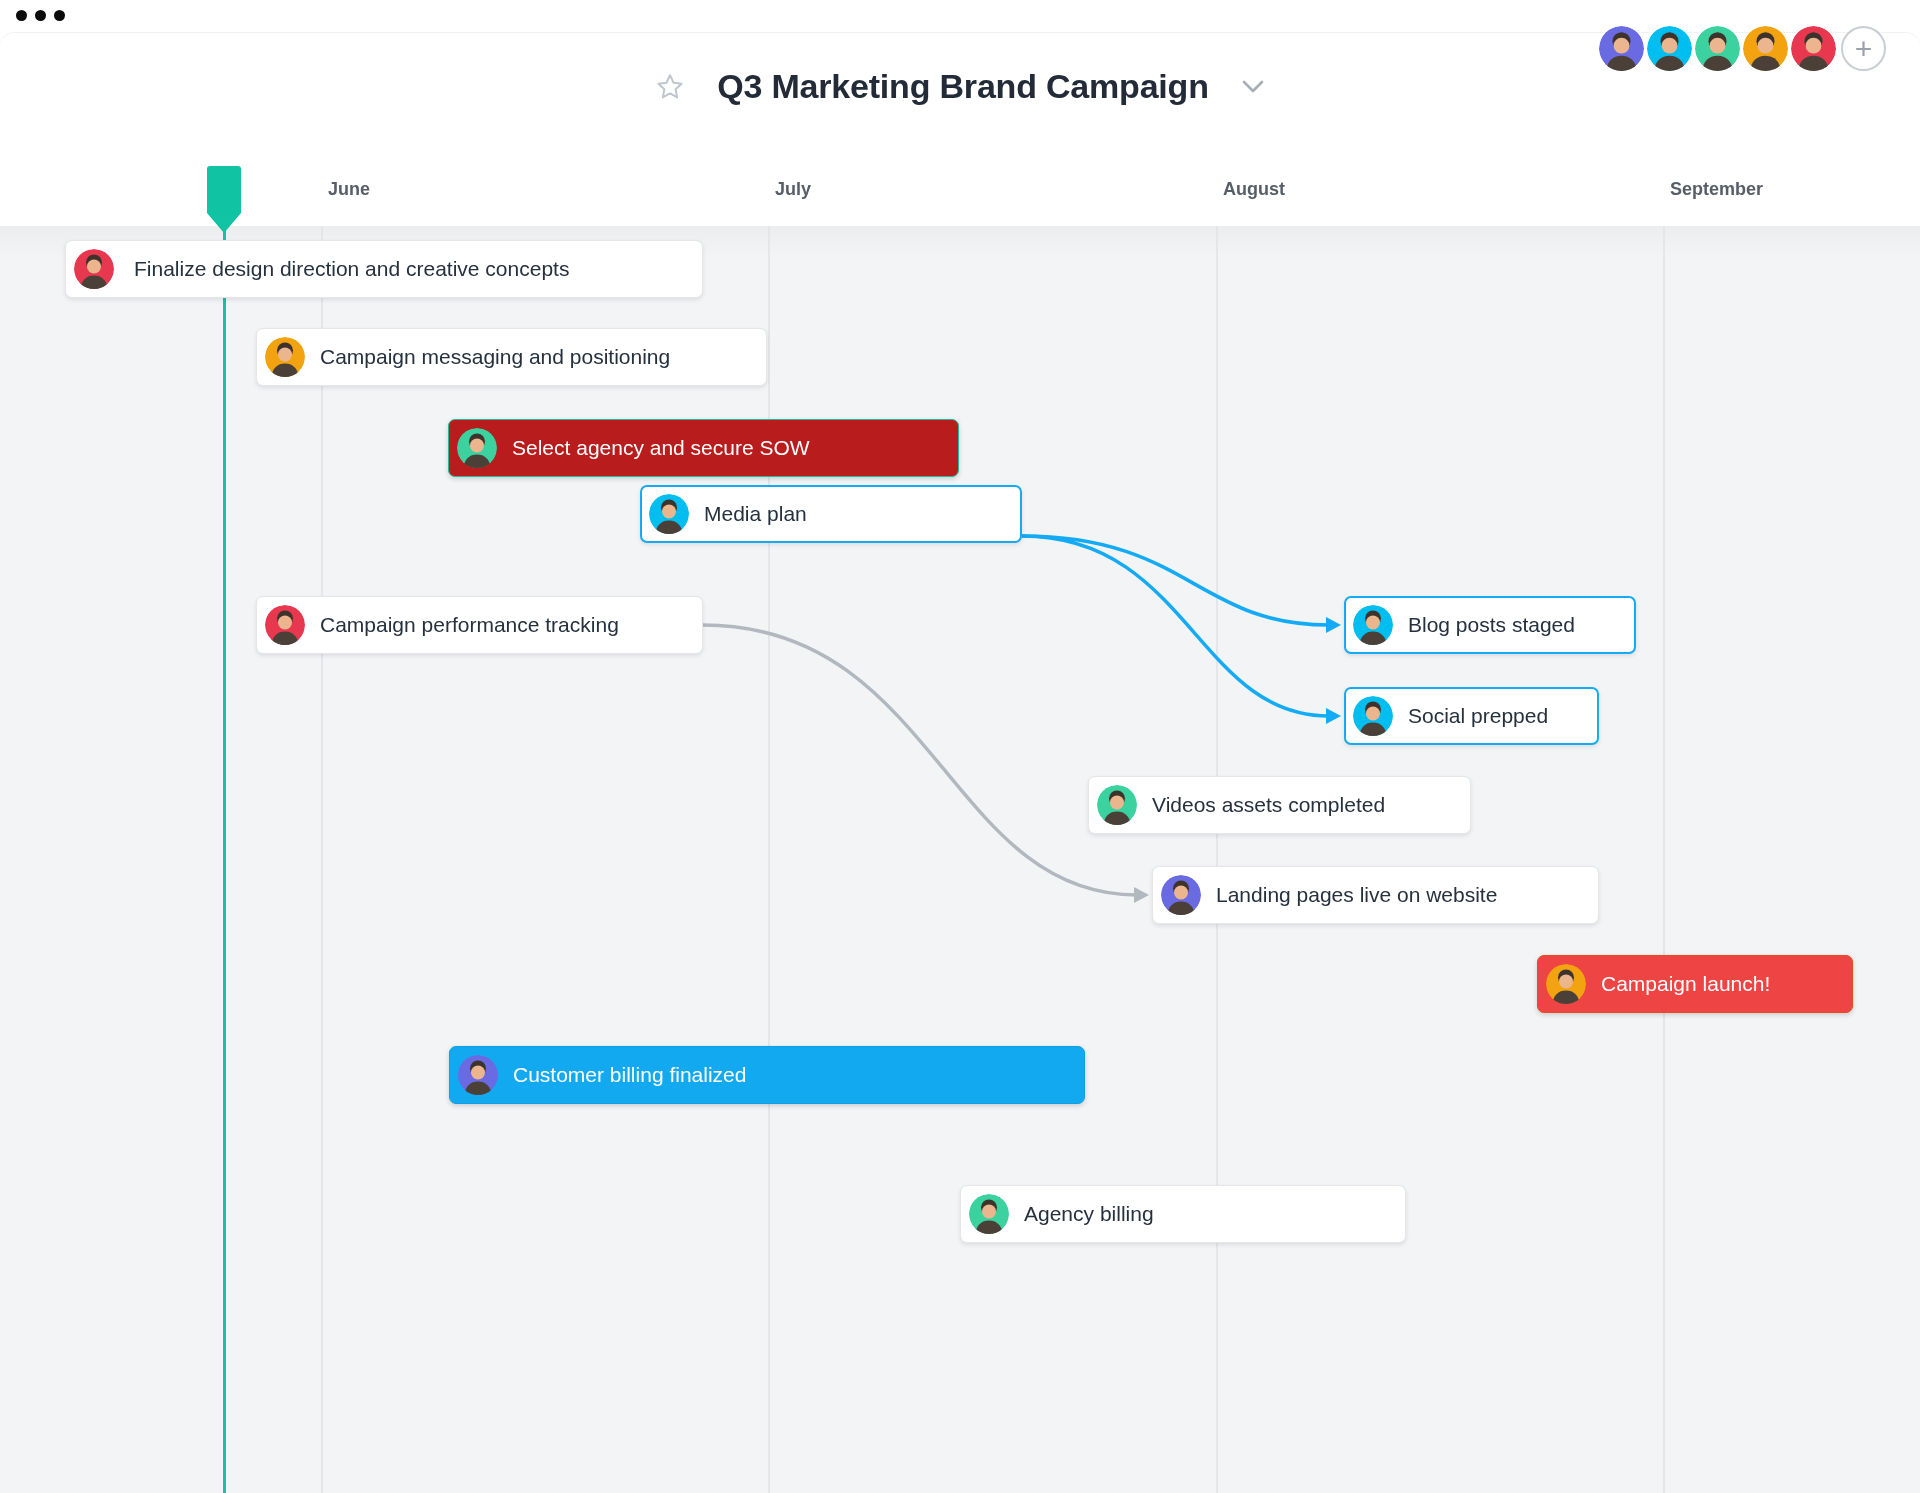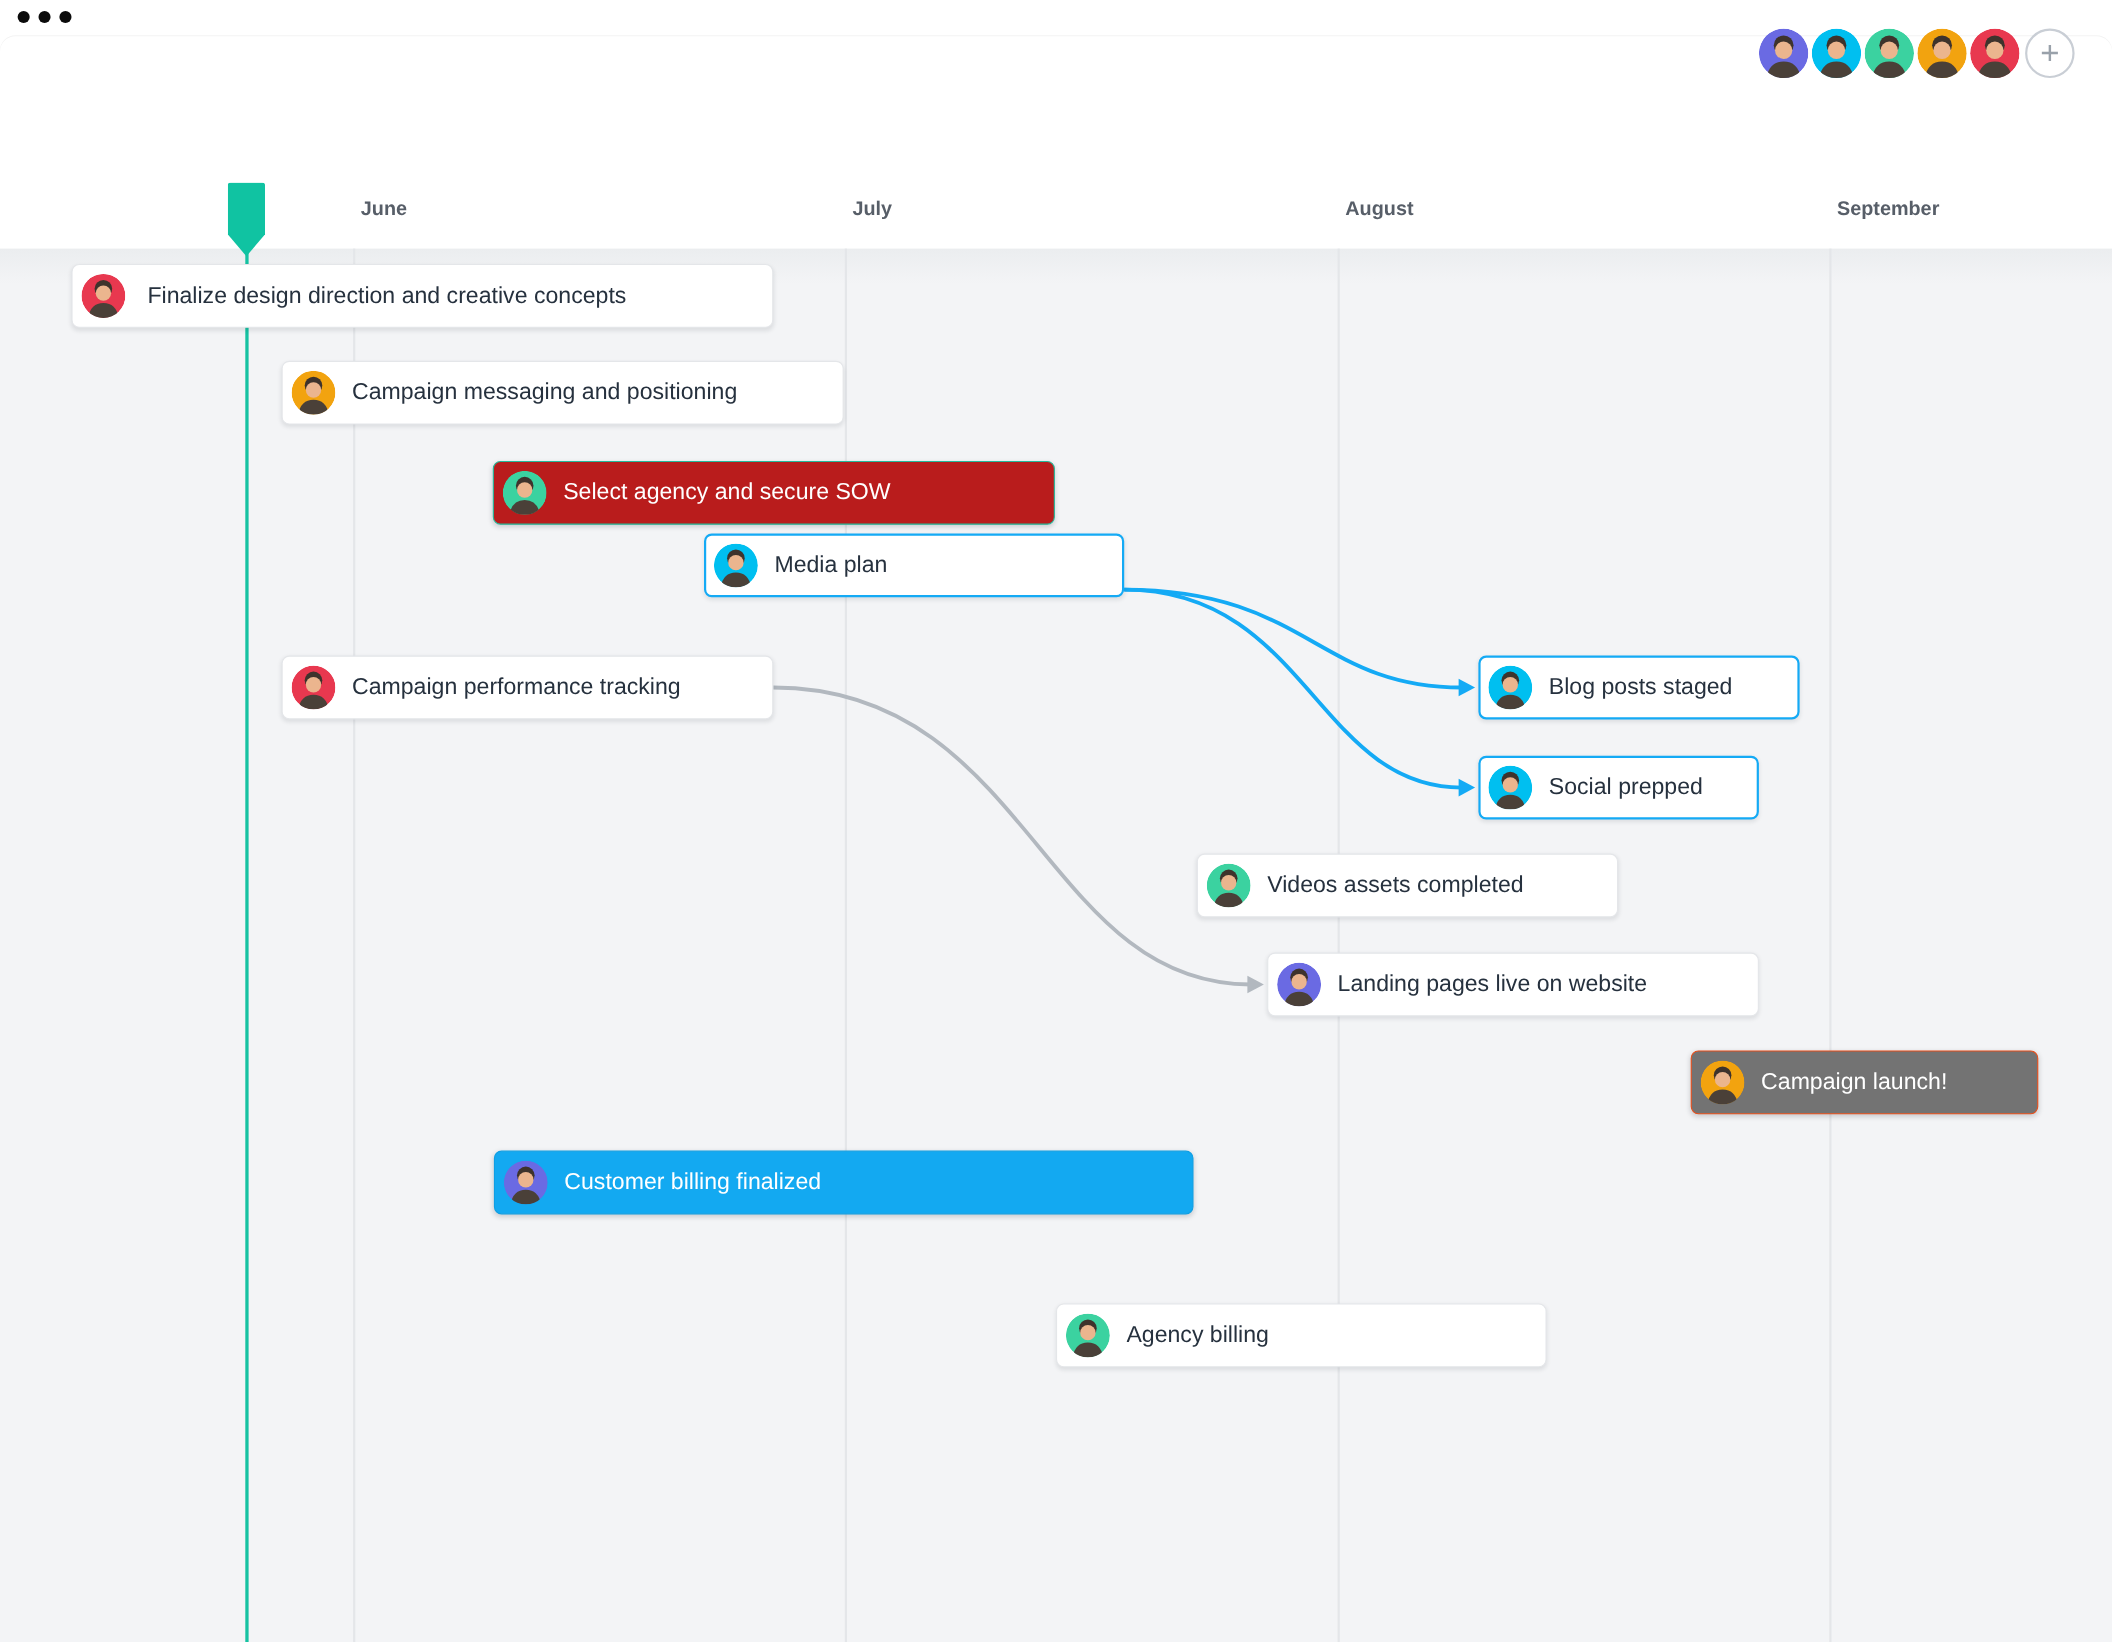--- a/index.html
+++ b/index.html
@@ -54,35 +54,50 @@
     position:absolute;height:58px;box-sizing:border-box;background:#fff;
     border:1px solid #E4E6E9;border-radius:7px;
     box-shadow:0 2px 4px rgba(21,27,38,0.10);
     display:flex;align-items:center;gap:15px;padding-left:8px;padding-right:12px;
     font-size:21px;color:#26313E;z-index:4;white-space:nowrap;overflow:hidden;cursor:pointer;
   }
   .task .task-label{overflow:hidden;text-overflow:ellipsis;}
   .task.outline{border:2px solid #14AAF5;padding-left:7px;}
   .task.teal{background:#b91c1c;border-color:#24B99A;color:#fff;box-shadow:0 2px 5px rgba(21,27,38,0.18);}
   .task.blue{background:#13A9F1;border-color:#0F9FE4;color:#fff;box-shadow:0 2px 5px rgba(21,27,38,0.18);}
-  .task.orange{background:#737373;border-color:#E84D18;color:#fff;box-shadow:0 2px 5px rgba(21,27,38,0.18);align-items:center;}
+  .task.orange{background:#ef4444;border-color:#E84D18;color:#fff;box-shadow:0 2px 5px rgba(21,27,38,0.18);align-items:center;}
 </style>
 </head>
 <body>
 
 <div class="canvas">
 
   <div class="window-dots">
     <span class="dot"></span>
     <span class="dot"></span>
     <span class="dot"></span>
   </div>
 
   <div class="app"></div>
 
+  <div class="titlebar">
+    <div class="title-center">
+      <span class="star-icon">
+        <svg width="30" height="30" viewBox="0 0 30 30" fill="none">
+          <path d="M15 3.2l3.55 7.55 8.0 1.0-5.9 5.5 1.55 8.1L15 21.4l-7.2 3.95 1.55-8.1-5.9-5.5 8.0-1.0z" stroke="#BFC6CE" stroke-width="2" stroke-linejoin="round" fill="none"></path>
+        </svg>
+      </span>
+      <span class="proj-title">Q3 Marketing Brand Campaign</span>
+      <span class="chevron-icon">
+        <svg width="24" height="16" viewBox="0 0 24 16" fill="none">
+          <path d="M3 3l9 9 9-9" stroke="#A7AEB6" stroke-width="2.6" stroke-linecap="round" stroke-linejoin="round" fill="none"></path>
+        </svg>
+      </span>
+    </div>
+  </div>
 
   <div class="members" id="members">
       <div class="avatar" style="height: 45px; width: 45px;">
         <svg width="45" height="45" viewBox="0 0 40 40">
     <circle cx="20" cy="20" r="20" fill="#6A6AE3"></circle>
     <circle cx="20" cy="13.5" r="8" fill="#3E332C"></circle>
     <circle cx="20" cy="17.5" r="7" fill="#EBB58E"></circle>
     <path d="M6 40 Q8.5 26.5 20 26.5 Q31.5 26.5 34 40 Z" fill="#4A4038"></path>
   </svg>
       </div>

